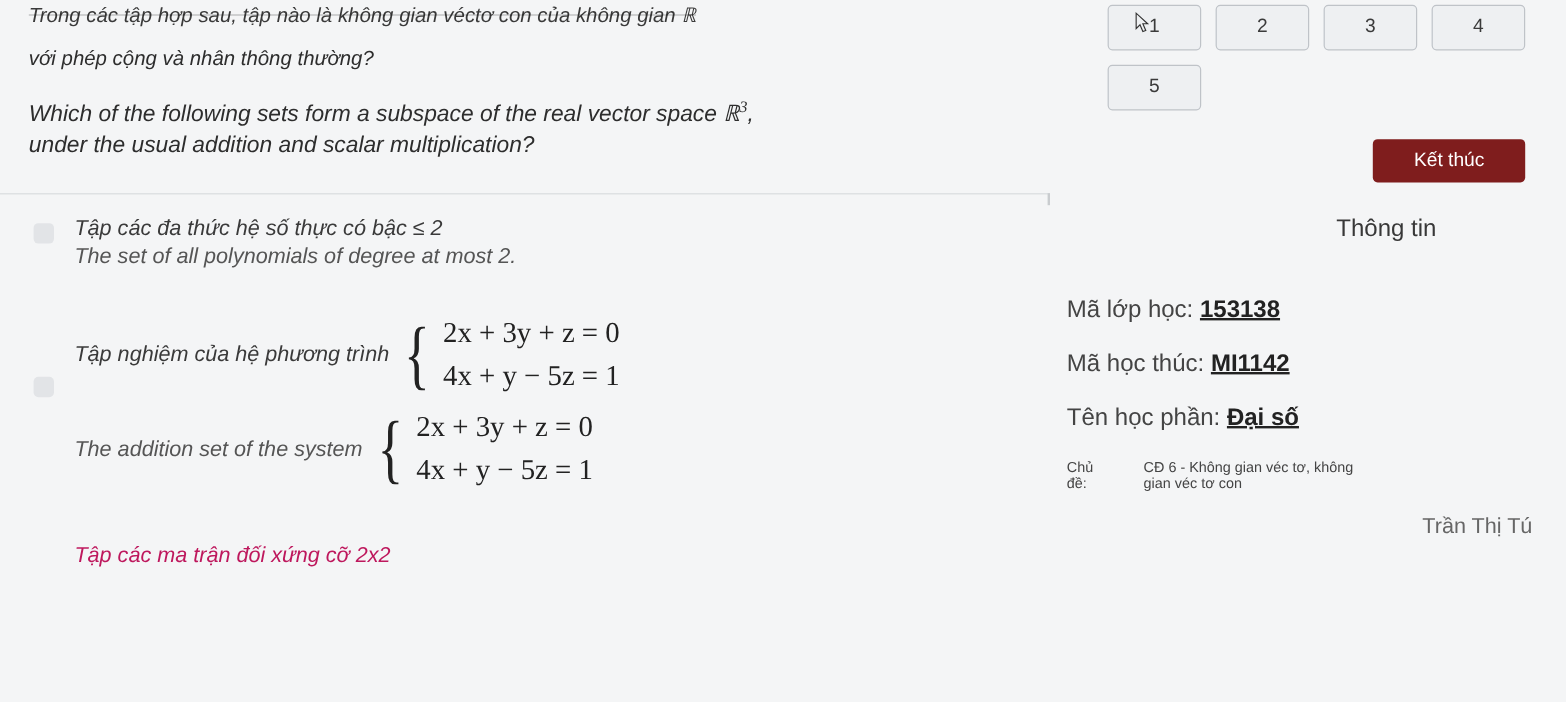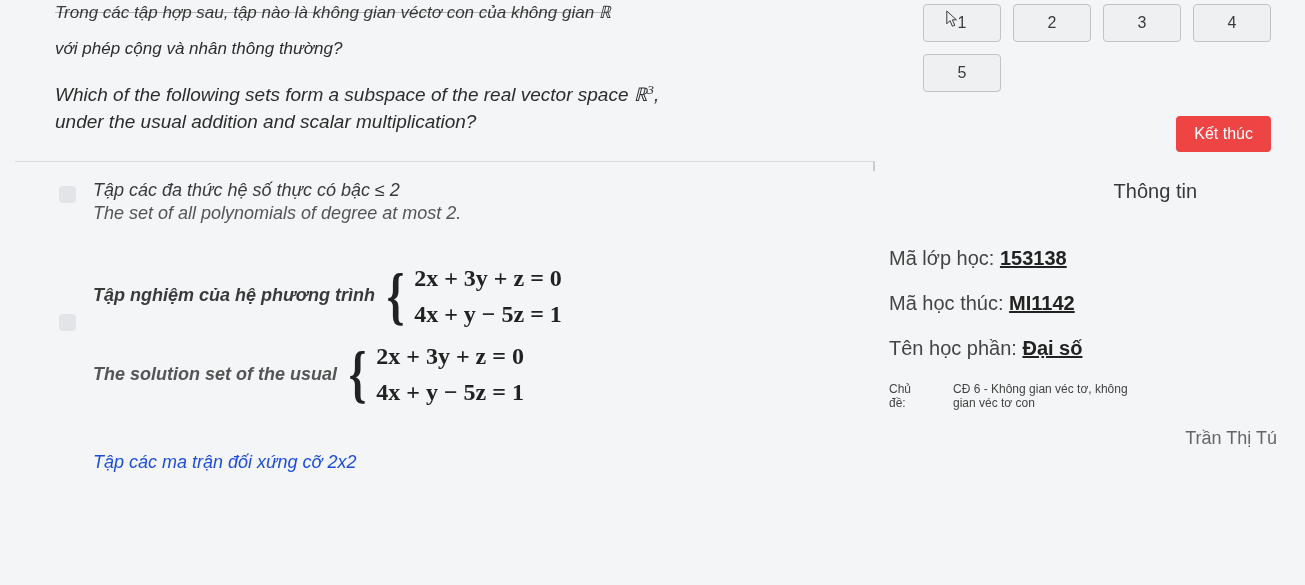--- a/index.html
+++ b/index.html
@@ -11,21 +11,21 @@
     width: 1305px;
   }
   .page {
     display: flex;
     width: 100%;
     min-height: 585px;
     box-sizing: border-box;
   }
   .main {
     flex: 1;
-    padding: 0 28px 0 55px;
+    padding: 0 28px 0 24px;
     position: relative;
   }
   .cutline {
     font-style: italic;
     color: #3a3a3a;
     font-size: 17px;
     padding-top: 0;
     margin-bottom: 16px;
     text-decoration: line-through;
     text-decoration-color: rgba(0,0,0,0.25);
@@ -92,21 +92,20 @@
   }
   .ans-en {
     font-size: 18px;
     color: #555;
   }
   
   .math-line {
     display: flex;
     align-items: center;
     margin: 6px 0;
-    font-weight: bold;
   }
   .brace {
     font-family: "Times New Roman", serif;
     font-size: 64px;
     line-height: 56px;
     font-style: normal;
     color: #222;
     margin: 0 6px 0 8px;
     transform: scaleX(0.7);
     display:inline-block;
@@ -114,21 +113,21 @@
   .eqs {
     font-family: "Georgia","Times New Roman", serif;
     font-style: normal;
     font-size: 24px;
     color: #222;
     line-height: 1.5;
   }
   .ans3 {
     font-size: 18px;
     font-style: italic;
-    color: #1d4ed8;
+    color: #be185d;
   }
 
   
   .side {
     width: 430px;
     padding: 0 28px 0 14px;
     box-sizing: border-box;
   }
   .num-grid {
     display: flex;
@@ -156,24 +155,24 @@
     position:absolute; left:18px; top:4px;
     width:16px; height:20px;
     pointer-events:none;
   }
   .finish-wrap{
     text-align:right;
     padding-right:6px;
     margin-bottom:28px;
   }
   .finish {
-    background: #ef4444;
+    background: #7f1d1d;
     color: #fff;
     border: none;
-    padding: 9px 18px;
+    padding: 9px 34px;
     border-radius: 4px;
     font-size: 16px;
     cursor: pointer;
   }
   .info-head {
     font-size: 20px;
     color: #383838;
     text-align:right;
     padding-right:80px;
     margin-bottom: 44px;
@@ -230,21 +229,21 @@
         <div class="ans-text">
           <div class="math-line">
             <span class="ans-vi">Tập nghiệm của hệ phương trình</span>
             <span class="brace">{</span>
             <span class="eqs">
               <span>2x + 3y + z = 0</span><br>
               <span>4x + y − 5z = 1</span>
             </span>
           </div>
           <div class="math-line">
-            <span class="ans-en">The solution set of the usual</span>
+            <span class="ans-en">The addition set of the system</span>
             <span class="brace">{</span>
             <span class="eqs">
               <span>2x + 3y + z = 0</span><br>
               <span>4x + y − 5z = 1</span>
             </span>
           </div>
         </div>
       </div>
 
       <div class="answer-block" style="margin-top:36px;">

